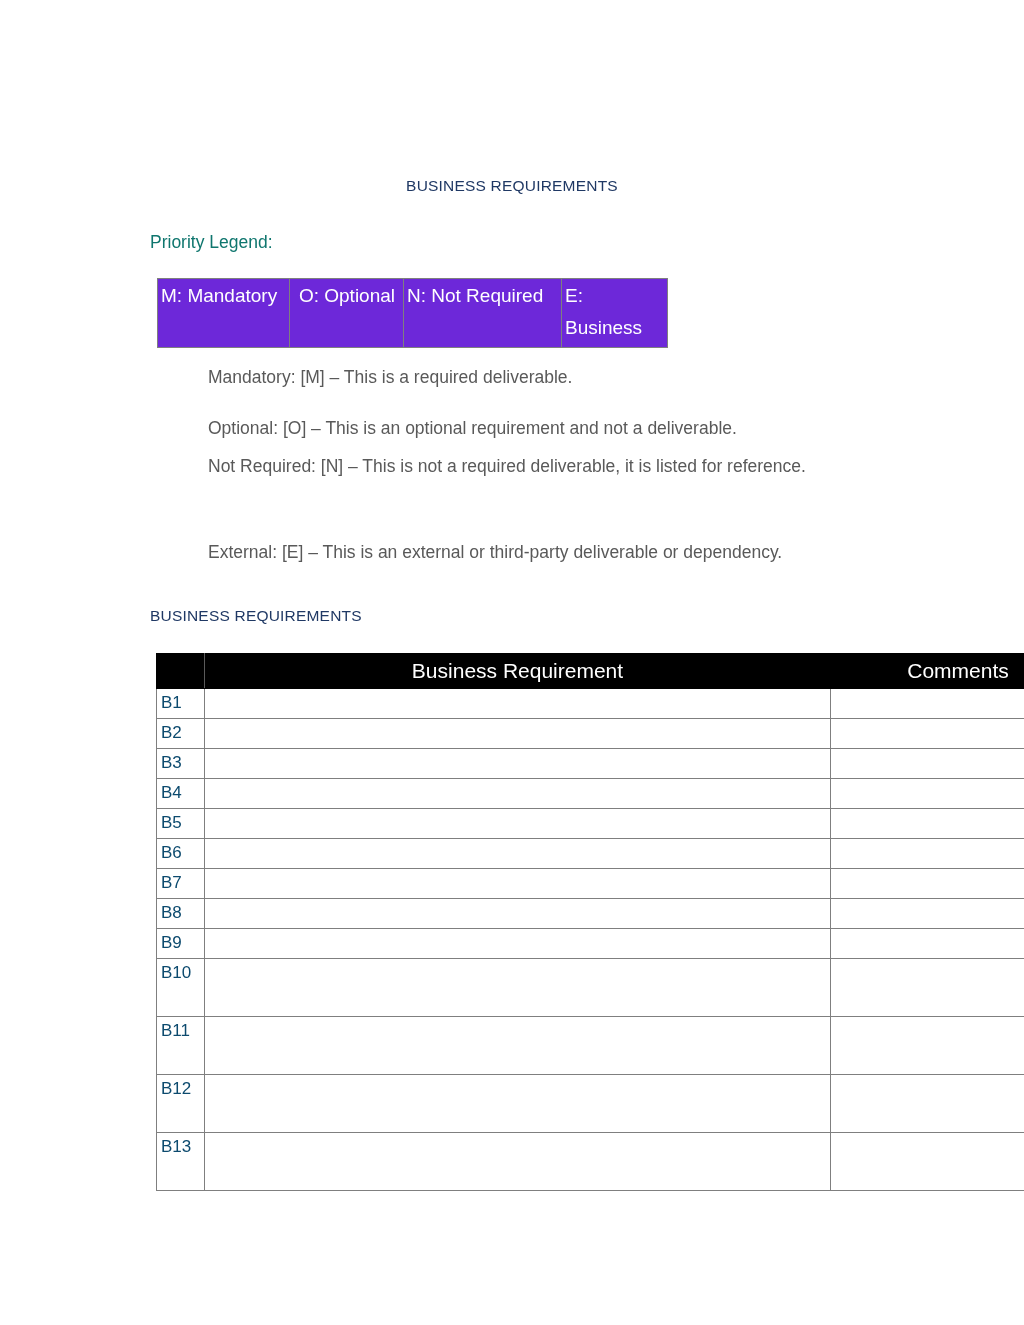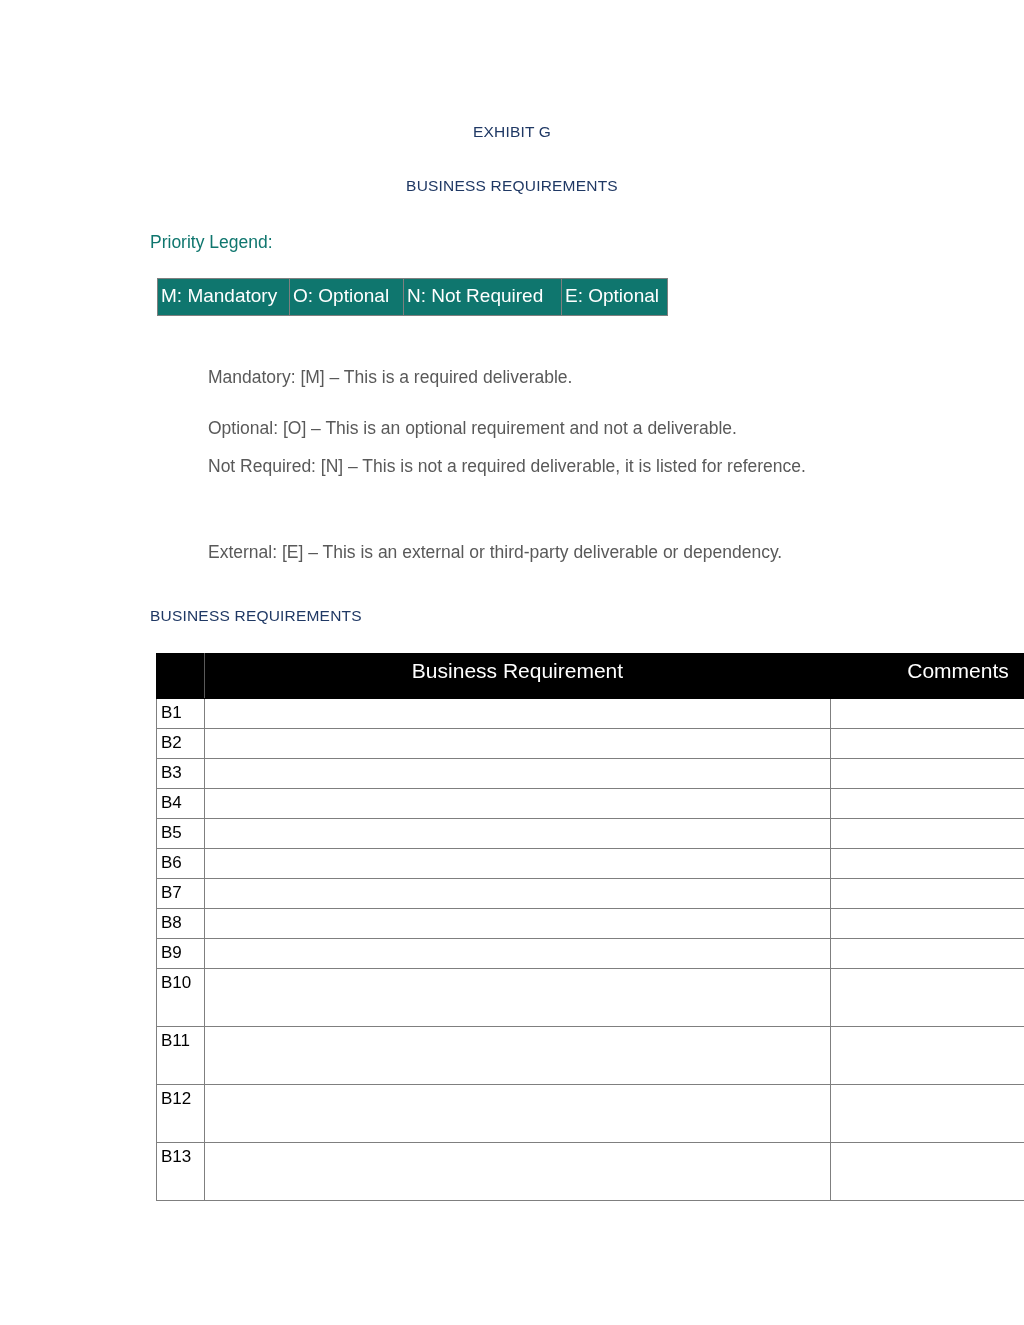--- a/index.html
+++ b/index.html
@@ -76,61 +76,61 @@
   #priority-legend-table {
     position: absolute;
     left: 157px;
     top: 278px;
     width: 488px;
     border-collapse: collapse;
     table-layout: fixed;
     border: 1px solid #a6a6a6;
   }
   #priority-legend-table td {
-    background: #0f766e;
+    background: #6d28d9;
     color: #ffffff;
     font-size: 19px;
     line-height: 32px;
     padding: 1px 2px 3px 3px;
     vertical-align: top;
     border: 1px solid #7f7f7f;
     word-wrap: break-word;
     overflow-wrap: break-word;
   }
   #priority-legend-table td.lg-c1 { width: 126px; }
-  #priority-legend-table td.lg-c2 { width: 108px; }
+  #priority-legend-table td.lg-c2 { width: 108px; text-align: center; }
   #priority-legend-table td.lg-c3 { width: 152px; margin-left: 20px; }
   #priority-legend-table td.lg-c4 { width: 100px; }
 
   
   #requirements-table {
     position: absolute;
     left: 156px;
     top: 653px;
     width: 777px;
     border-collapse: collapse;
     table-layout: fixed;
   }
   #requirements-table th {
     background: #000000;
     color: #ffffff;
     font-weight: normal;
     font-size: 21px;
     line-height: 26px;
-    padding: 4px 6px 14px 6px;
+    padding: 4px 6px 4px 6px;
     text-align: center;
     border: 1px solid #000000;
     vertical-align: middle;
   }
   #requirements-table th.col-id { border-right: 1px solid #5a5a5a; }
   #requirements-table td {
     border: 1px solid #7f7f7f;
     font-size: 17px;
     line-height: 28px;
-    color: #000000;
+    color: #0c4a6e;
     padding: 0px 3px 1px 4px;
     vertical-align: top;
     height: 27px;
     word-wrap: break-word;
     overflow-wrap: break-word;
   }
   #requirements-table td.cell-id {
     width: 40px;
     white-space: normal;
   }
@@ -141,33 +141,32 @@
   #requirements-table col.c-req { width: 626px; }
   #requirements-table col.c-com { width: 255px; }
 
   #requirements-table tr.row-tall td { height: 56px; }
 </style>
 </head>
 <body>
 
 <div class="page">
 
-  <div class="doc-title" id="exhibit-title">EXHIBIT G</div>
 
   <div class="doc-title" id="business-req-title">BUSINESS REQUIREMENTS</div>
 
   <div class="para" id="priority-legend-label">Priority Legend:</div>
 
   <table id="priority-legend-table">
     <tbody>
       <tr>
         <td class="lg-c1">M: Mandatory</td>
         <td class="lg-c2">O: Optional</td>
         <td class="lg-c3">N: Not Required</td>
-        <td class="lg-c4">E: Optional</td>
+        <td class="lg-c4">E: Business</td>
       </tr>
     </tbody>
   </table>
 
   <div class="legend-desc" id="desc-mandatory">Mandatory: [M] – This is a required deliverable.</div>
   <div class="legend-desc" id="desc-notreq">Not Required: [N] – This is not a required deliverable, it is listed for reference.</div>
   <div class="legend-desc" id="desc-optional">Optional: [O] – This is an optional requirement and not a deliverable.</div>
   <div class="legend-desc" id="desc-external">External: [E] – This is an external or third-party deliverable or dependency.</div>
 
   <div id="section-heading">BUSINESS REQUIREMENTS</div>

